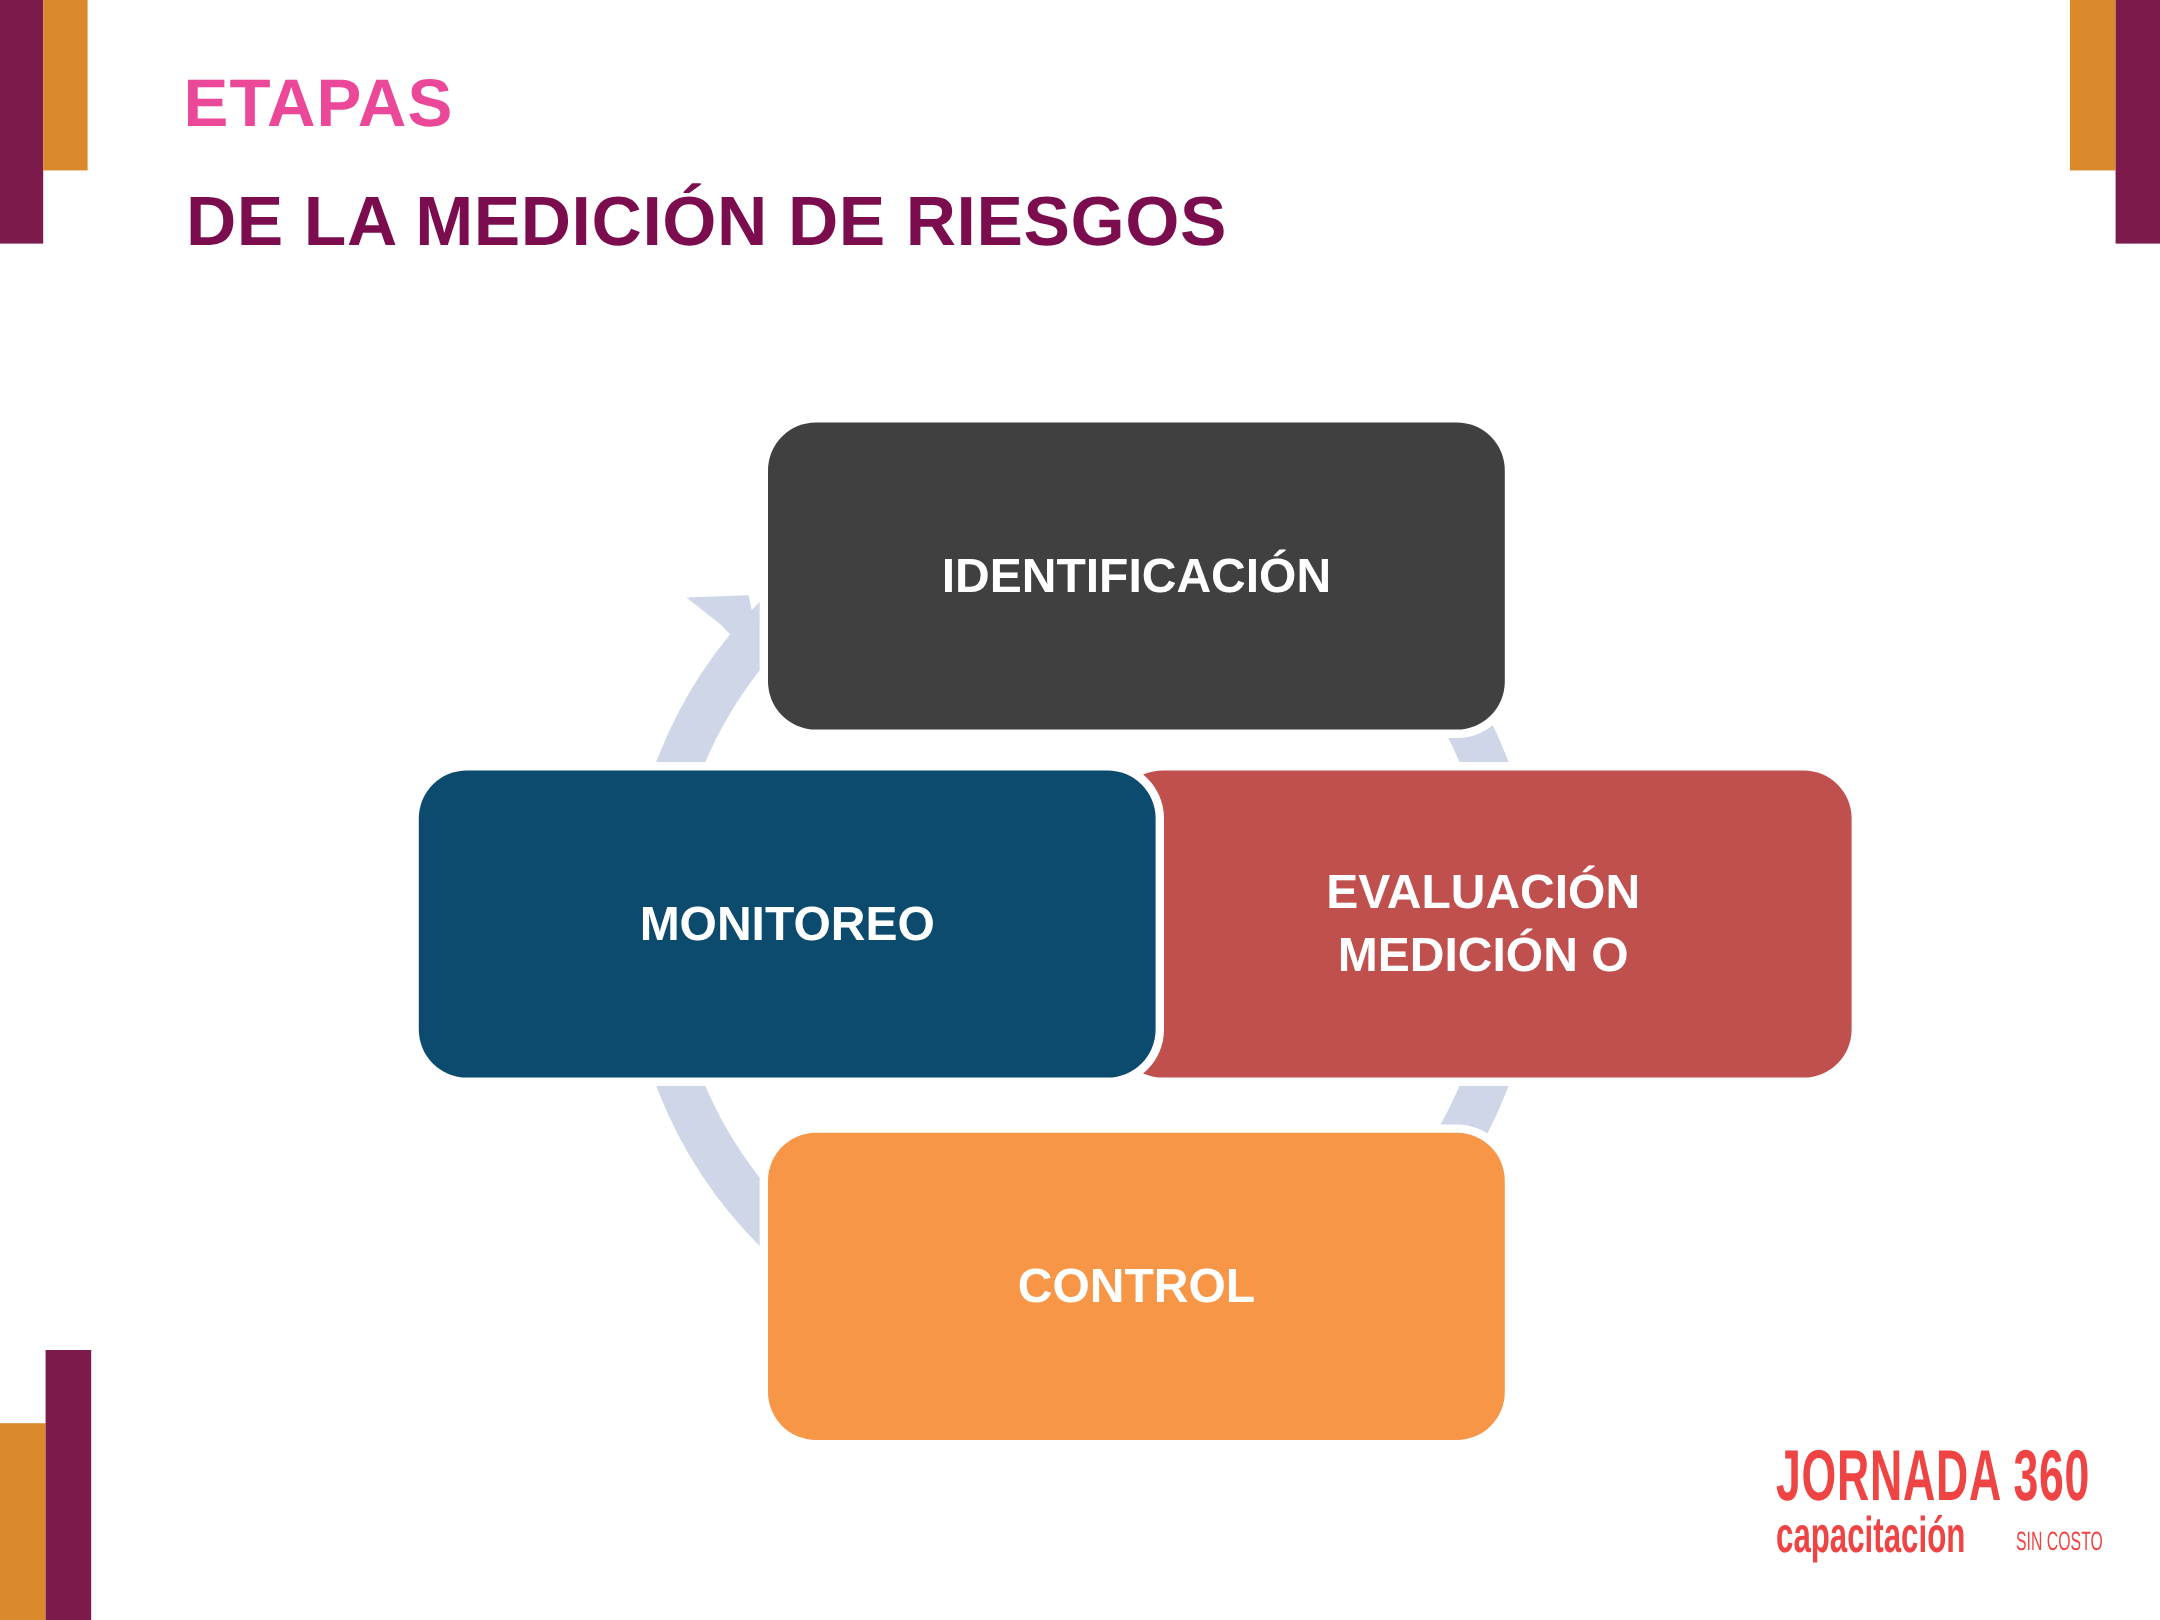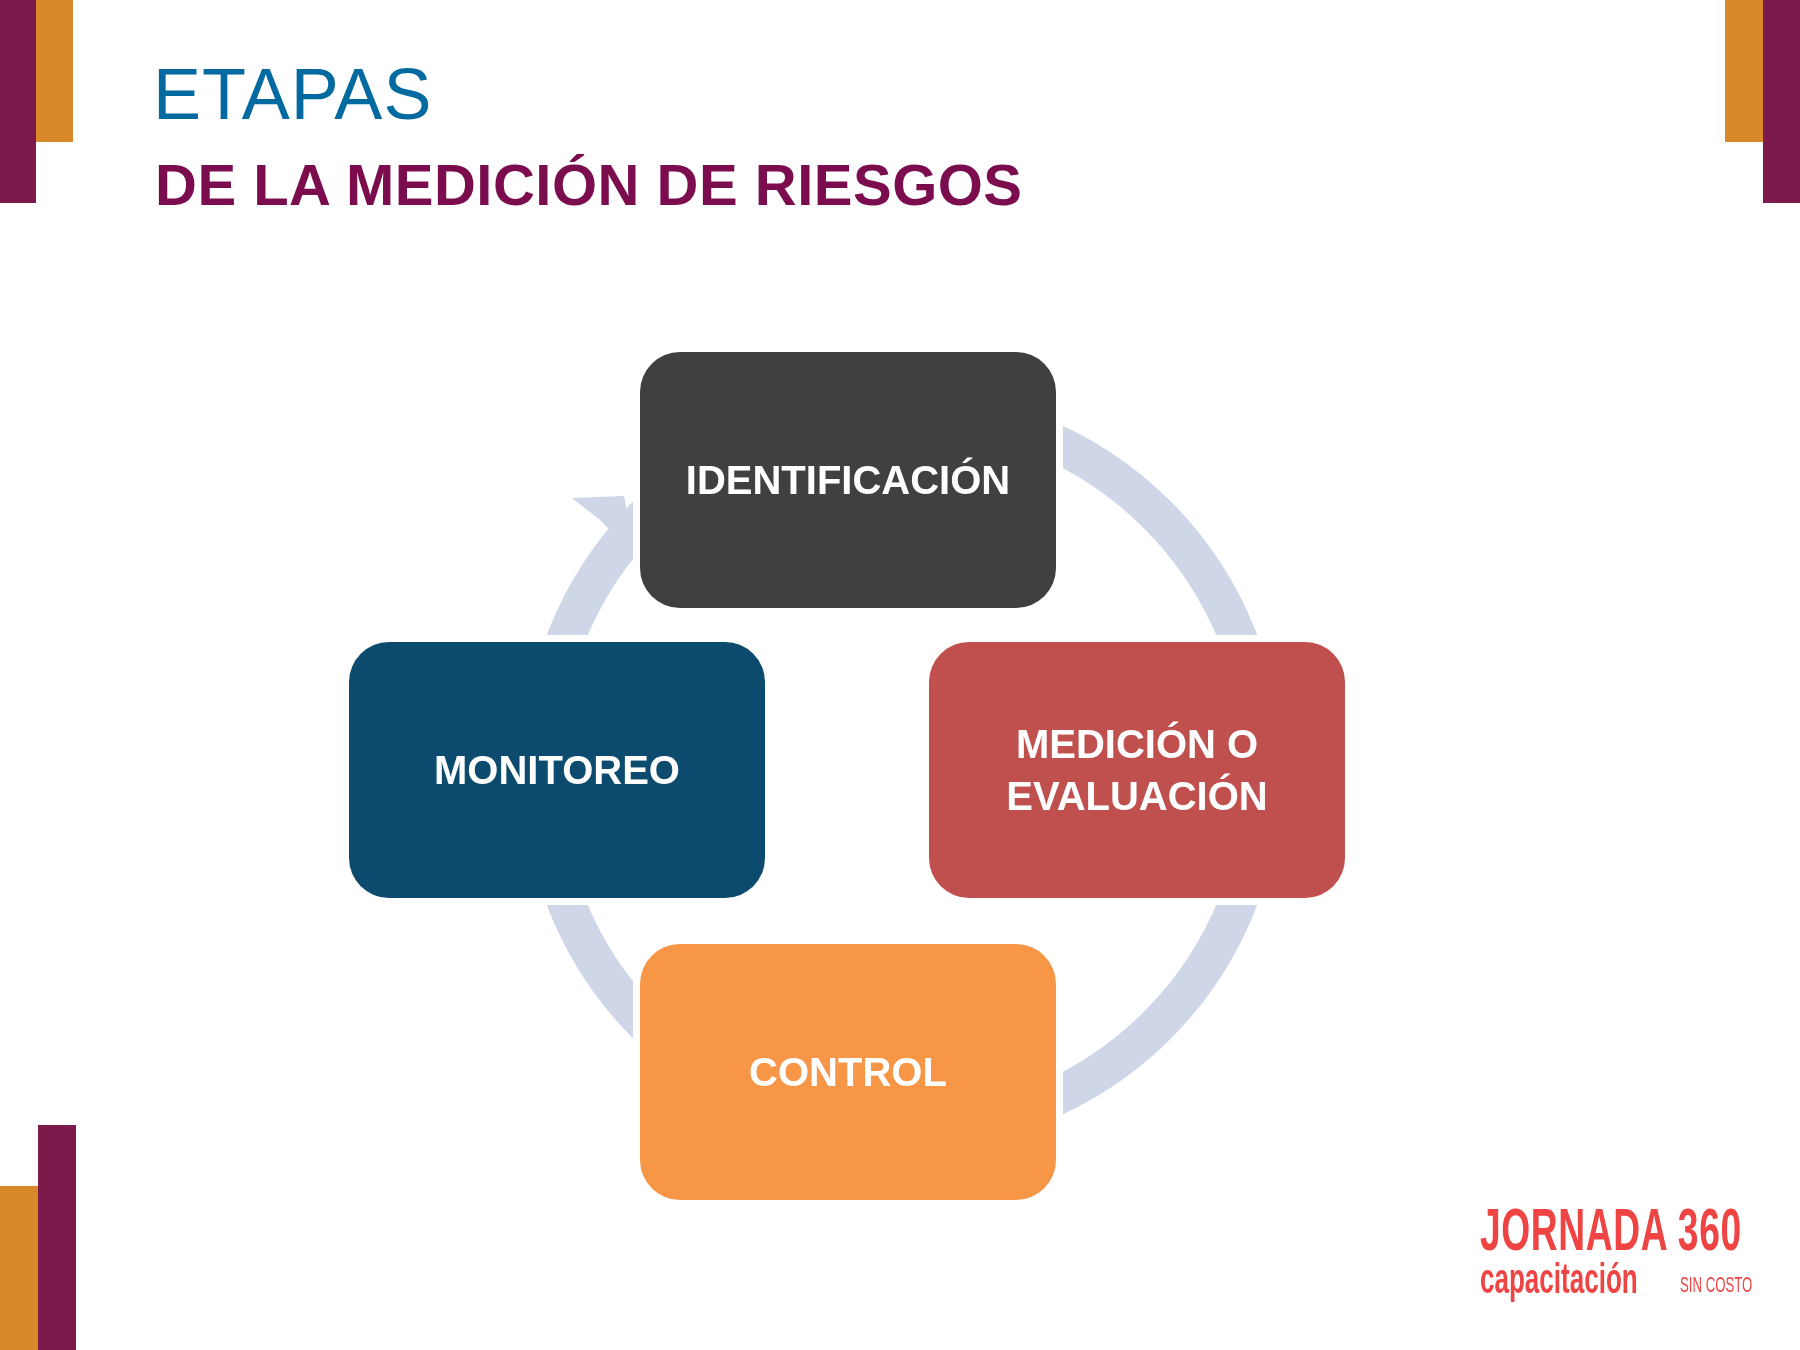--- a/index.html
+++ b/index.html
@@ -1,21 +1,21 @@
 <!DOCTYPE html>
 <html><head>
 <meta charset="utf-8">
 <style>
   html, body { margin:0; padding:0; }
   body { width:1800px; height:1350px; position:relative; overflow:hidden; background:#ffffff; font-family:"Liberation Sans", sans-serif; }
   .bar { position:absolute; }
-  .title-main { position:absolute; left:153px; top:58px; font-size:72px; font-weight:normal; color:#0369a1; line-height:1; letter-spacing:1px; white-space:nowrap; }
+  .title-main { position:absolute; left:153px; top:58px; font-size:56px; font-weight:bold; color:#ec4899; line-height:1; letter-spacing:1px; white-space:nowrap; }
   .title-sub { position:absolute; left:155px; top:156px; font-size:58px; font-weight:bold; color:#7b0c4e; line-height:1; letter-spacing:0.5px; white-space:nowrap; }
   .ring { position:absolute; left:0; top:0; width:1800px; height:1350px; }
-  .box { position:absolute; width:416px; height:256px; border-radius:40px; display:flex; align-items:center; justify-content:center; text-align:center; color:#ffffff; font-weight:bold; font-size:40px; line-height:1.3; box-shadow:0 0 0 7px #ffffff; }
+  .box { position:absolute; width:614px; height:256px; border-radius:40px; display:flex; align-items:center; justify-content:center; text-align:center; color:#ffffff; font-weight:bold; font-size:40px; line-height:1.3; box-shadow:0 0 0 7px #ffffff; }
   .box span { display:block; }
   .logo { position:absolute; left:1480px; top:1200px; width:280px; height:100px; color:#ef4444; }
   .logo .l1 { position:absolute; left:0; top:0; font-family:"Liberation Sans", sans-serif; font-weight:bold; font-size:60px; line-height:1; transform:scaleX(0.62); transform-origin:left top; white-space:nowrap; letter-spacing:1px; }
   .logo .l2 { position:absolute; left:0; top:58px; font-family:"Liberation Sans", sans-serif; font-weight:bold; font-size:42px; line-height:1; transform:scaleX(0.62); transform-origin:left top; white-space:nowrap; }
   .logo .l3 { position:absolute; left:200px; top:74px; font-family:"Liberation Sans", sans-serif; font-size:22px; line-height:1; transform:scaleX(0.6); transform-origin:left top; white-space:nowrap; }
 </style>
 </head>
 <body>
 
 <div class="bar" style="left:0;top:0;width:36px;height:203px;background:#7b1a4b;"></div>
@@ -30,22 +30,22 @@
 
 <svg class="ring" viewBox="0 0 1800 1350">
   <circle cx="902" cy="770" r="361" fill="none" stroke="#cfd6e8" stroke-width="38"></circle>
   <polygon points="572,498 624,496 634,548 612,532 600,520" fill="#cfd6e8"></polygon>
 </svg>
 
 <div class="box" style="left:640px;top:352px;background:#404040;">
   <span>IDENTIFICACIÓN</span>
 </div>
 <div class="box" style="left:929px;top:642px;background:#c0504d;flex-direction:column;">
+  <span>EVALUACIÓN</span>
   <span>MEDICIÓN O</span>
-  <span>EVALUACIÓN</span>
 </div>
 <div class="box" style="left:640px;top:944px;background:#f79646;">
   <span>CONTROL</span>
 </div>
 <div class="box" style="left:349px;top:642px;background:#0c4a6e;">
   <span>MONITOREO</span>
 </div>
 
 <div class="logo">
   <div class="l1">JORNADA 360</div>

